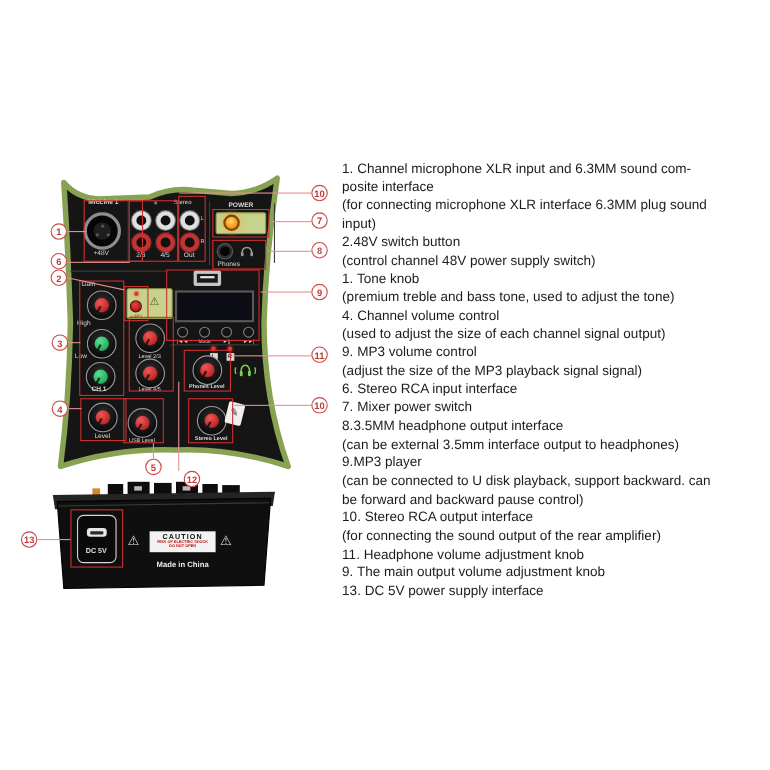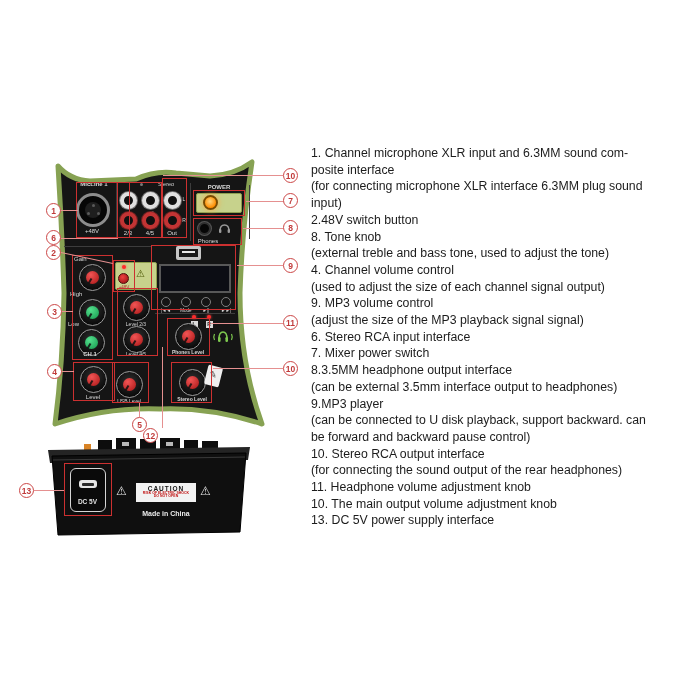--- a/index.html
+++ b/index.html
@@ -232,21 +232,21 @@
   <div style="position:absolute;left:200px;top:484px;font-size:12px;color:#e8e8e8;">⚠</div>
   <div class="plabel bold" style="left:133px;top:510px;width:66px;font-size:7px;color:#ececec;">Made in China</div>
 
   <div class="co" style="left:46px;top:203px;">1</div>
   <div class="co" style="left:46px;top:230px;">6</div>
   <div class="co" style="left:46px;top:245px;">2</div>
   <div class="co" style="left:47px;top:304px;">3</div>
   <div class="co" style="left:47px;top:364px;">4</div>
   <div class="co" style="left:19px;top:483px;">13</div>
   <div class="co" style="left:132px;top:417px;">5</div>
-  <div class="co" style="left:143px;top:428px;">12</div>
+  <div class="co" style="left:167px;top:428px;">12</div>
   <div class="co" style="left:283px;top:168px;">10</div>
   <div class="co" style="left:283px;top:193px;">7</div>
   <div class="co" style="left:283px;top:220px;">8</div>
   <div class="co" style="left:283px;top:258px;">9</div>
   <div class="co" style="left:283px;top:315px;text-align:right;">11</div>
   <div class="co" style="left:283px;top:361px;">10</div>
 
   <div class="cline" style="left:61px;top:210px;width:17px;"></div>
   <div class="cline" style="left:61px;top:237.5px;width:57px;"></div>
   <div class="cline" style="left:61px;top:252px;width:53px;transform:rotate(12deg);"></div>
@@ -261,33 +261,34 @@
   <div class="cline" style="left:237px;top:265px;width:46px;"></div>
   <div class="cline" style="left:211px;top:322.5px;width:72px;"></div>
   <div class="cline" style="left:213px;top:368px;width:70px;"></div>
 
   <div class="desc">
     <div>1. Channel microphone XLR input and 6.3MM sound com-</div>
     <div>posite interface</div>
     <div>(for connecting microphone XLR interface 6.3MM plug sound</div>
     <div>input)</div>
     <div>2.48V switch button</div>
-    <div>8. Tone knob</div>
-    <div>(external treble and bass tone, used to adjust the tone)</div>
+    <div>(control channel 48V power supply switch)</div>
+    <div>1. Tone knob</div>
+    <div>(premium treble and bass tone, used to adjust the tone)</div>
     <div>4. Channel volume control</div>
     <div>(used to adjust the size of each channel signal output)</div>
     <div>9. MP3 volume control</div>
     <div>(adjust the size of the MP3 playback signal signal)</div>
     <div>6. Stereo RCA input interface</div>
     <div>7. Mixer power switch</div>
     <div>8.3.5MM headphone output interface</div>
     <div>(can be external 3.5mm interface output to headphones)</div>
     <div>9.MP3 player</div>
     <div>(can be connected to U disk playback, support backward. can</div>
     <div>be forward and backward pause control)</div>
     <div>10. Stereo RCA output interface</div>
-    <div>(for connecting the sound output of the rear headphones)</div>
+    <div>(for connecting the sound output of the rear amplifier)</div>
     <div>11. Headphone volume adjustment knob</div>
-    <div>10. The main output volume adjustment knob</div>
+    <div>9. The main output volume adjustment knob</div>
     <div>13. DC 5V power supply interface</div>
   </div>
 
 </div>
 
 </body></html>

